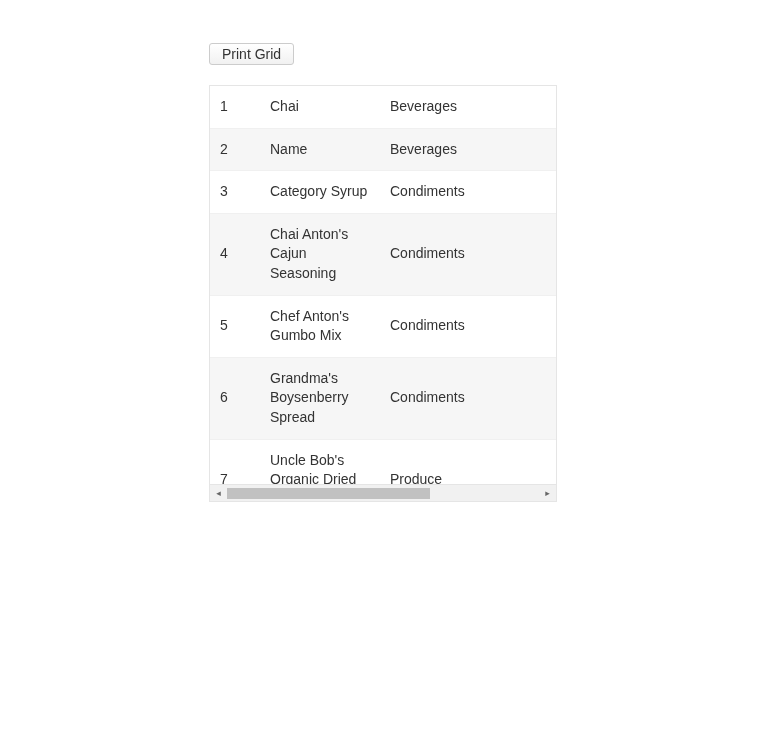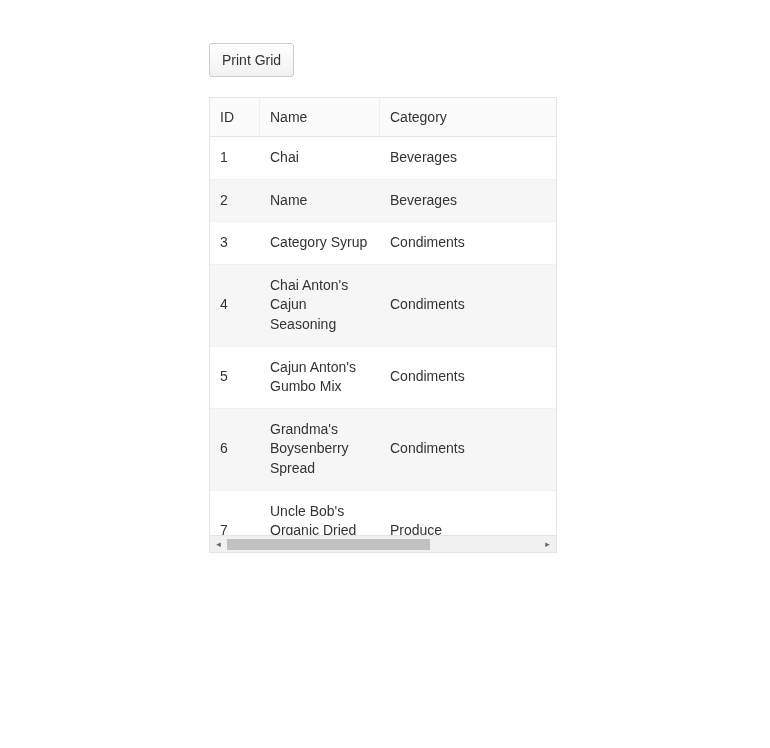--- a/index.html
+++ b/index.html
@@ -18,21 +18,21 @@
       position: absolute;
       left: 209px;
       top: 43px;
       width: 348px;
     }
     .print-button {
       display: inline-block;
       border: 1px solid #cccccc;
       border-radius: 3px;
       background: linear-gradient(to bottom, #ffffff, #f1f1f1);
-      padding: 8px 12px;
+      padding: 2px 12px;
       font-size: 14px;
       color: #333333;
       cursor: pointer;
       margin-bottom: 20px;
     }
     .grid-wrapper {
       border: 1px solid #e5e5e5;
       background: #ffffff;
       position: relative;
     }
@@ -137,25 +137,20 @@
       background: #f1f1f1;
     }
   </style>
 </head>
 <body>
 
 <div class="container">
   <button class="print-button">Print Grid</button>
 
   <div class="grid-wrapper">
-    <div class="grid-header">
-      <div class="header-cell col-id">ID</div>
-      <div class="header-cell col-name">Name</div>
-      <div class="header-cell col-category">Category</div>
-    </div>
     <div class="grid-body">
       <div class="grid-row">
         <div class="body-cell col-id">1</div>
         <div class="body-cell col-name">Chai</div>
         <div class="body-cell col-category">Beverages</div>
       </div>
       <div class="grid-row alt">
         <div class="body-cell col-id">2</div>
         <div class="body-cell col-name">Name</div>
         <div class="body-cell col-category">Beverages</div>
@@ -165,21 +160,21 @@
         <div class="body-cell col-name">Category Syrup</div>
         <div class="body-cell col-category">Condiments</div>
       </div>
       <div class="grid-row alt">
         <div class="body-cell col-id">4</div>
         <div class="body-cell col-name">Chai Anton's Cajun Seasoning</div>
         <div class="body-cell col-category">Condiments</div>
       </div>
       <div class="grid-row">
         <div class="body-cell col-id">5</div>
-        <div class="body-cell col-name">Cajun Anton's Gumbo Mix</div>
+        <div class="body-cell col-name">Chef Anton's Gumbo Mix</div>
         <div class="body-cell col-category">Condiments</div>
       </div>
       <div class="grid-row alt">
         <div class="body-cell col-id">6</div>
         <div class="body-cell col-name">Grandma's Boysenberry Spread</div>
         <div class="body-cell col-category">Condiments</div>
       </div>
       <div class="grid-row">
         <div class="body-cell col-id">7</div>
         <div class="body-cell col-name">Uncle Bob's Organic Dried Pears</div>

